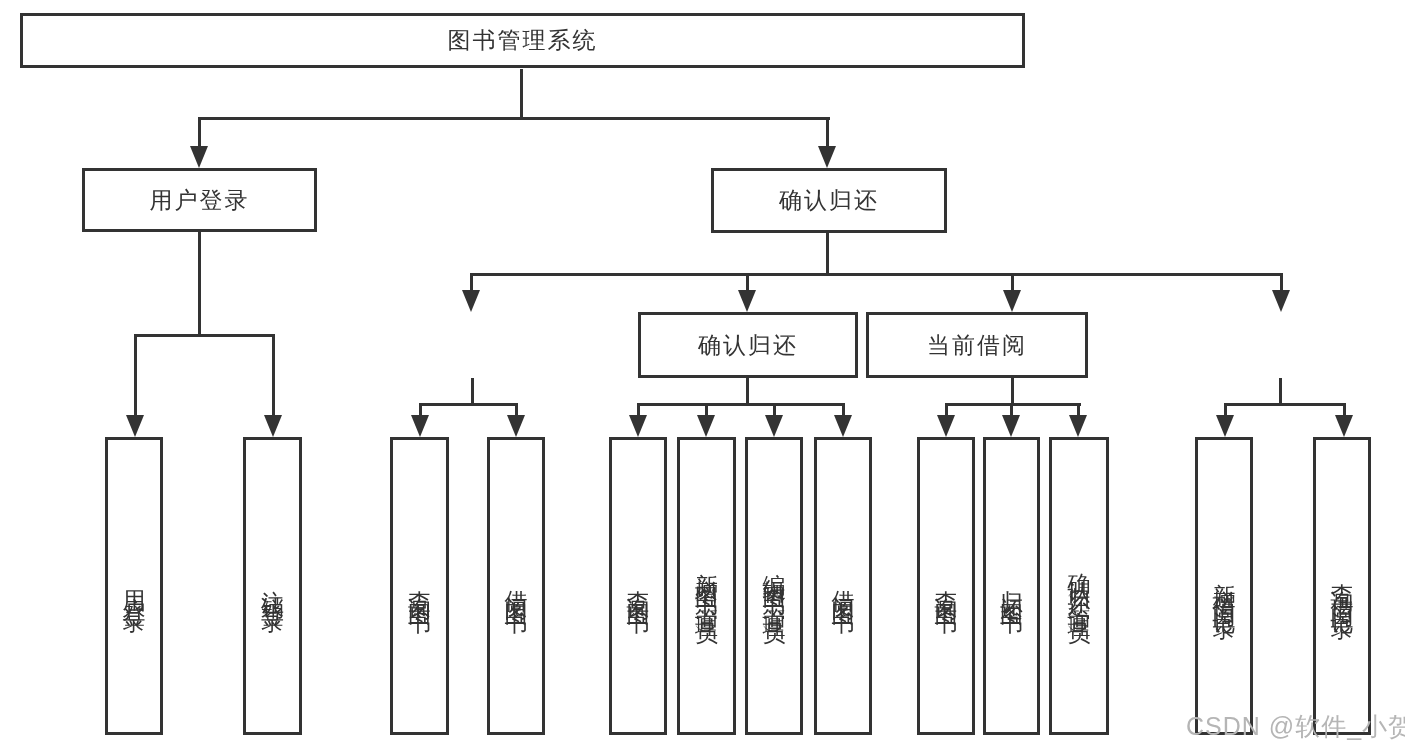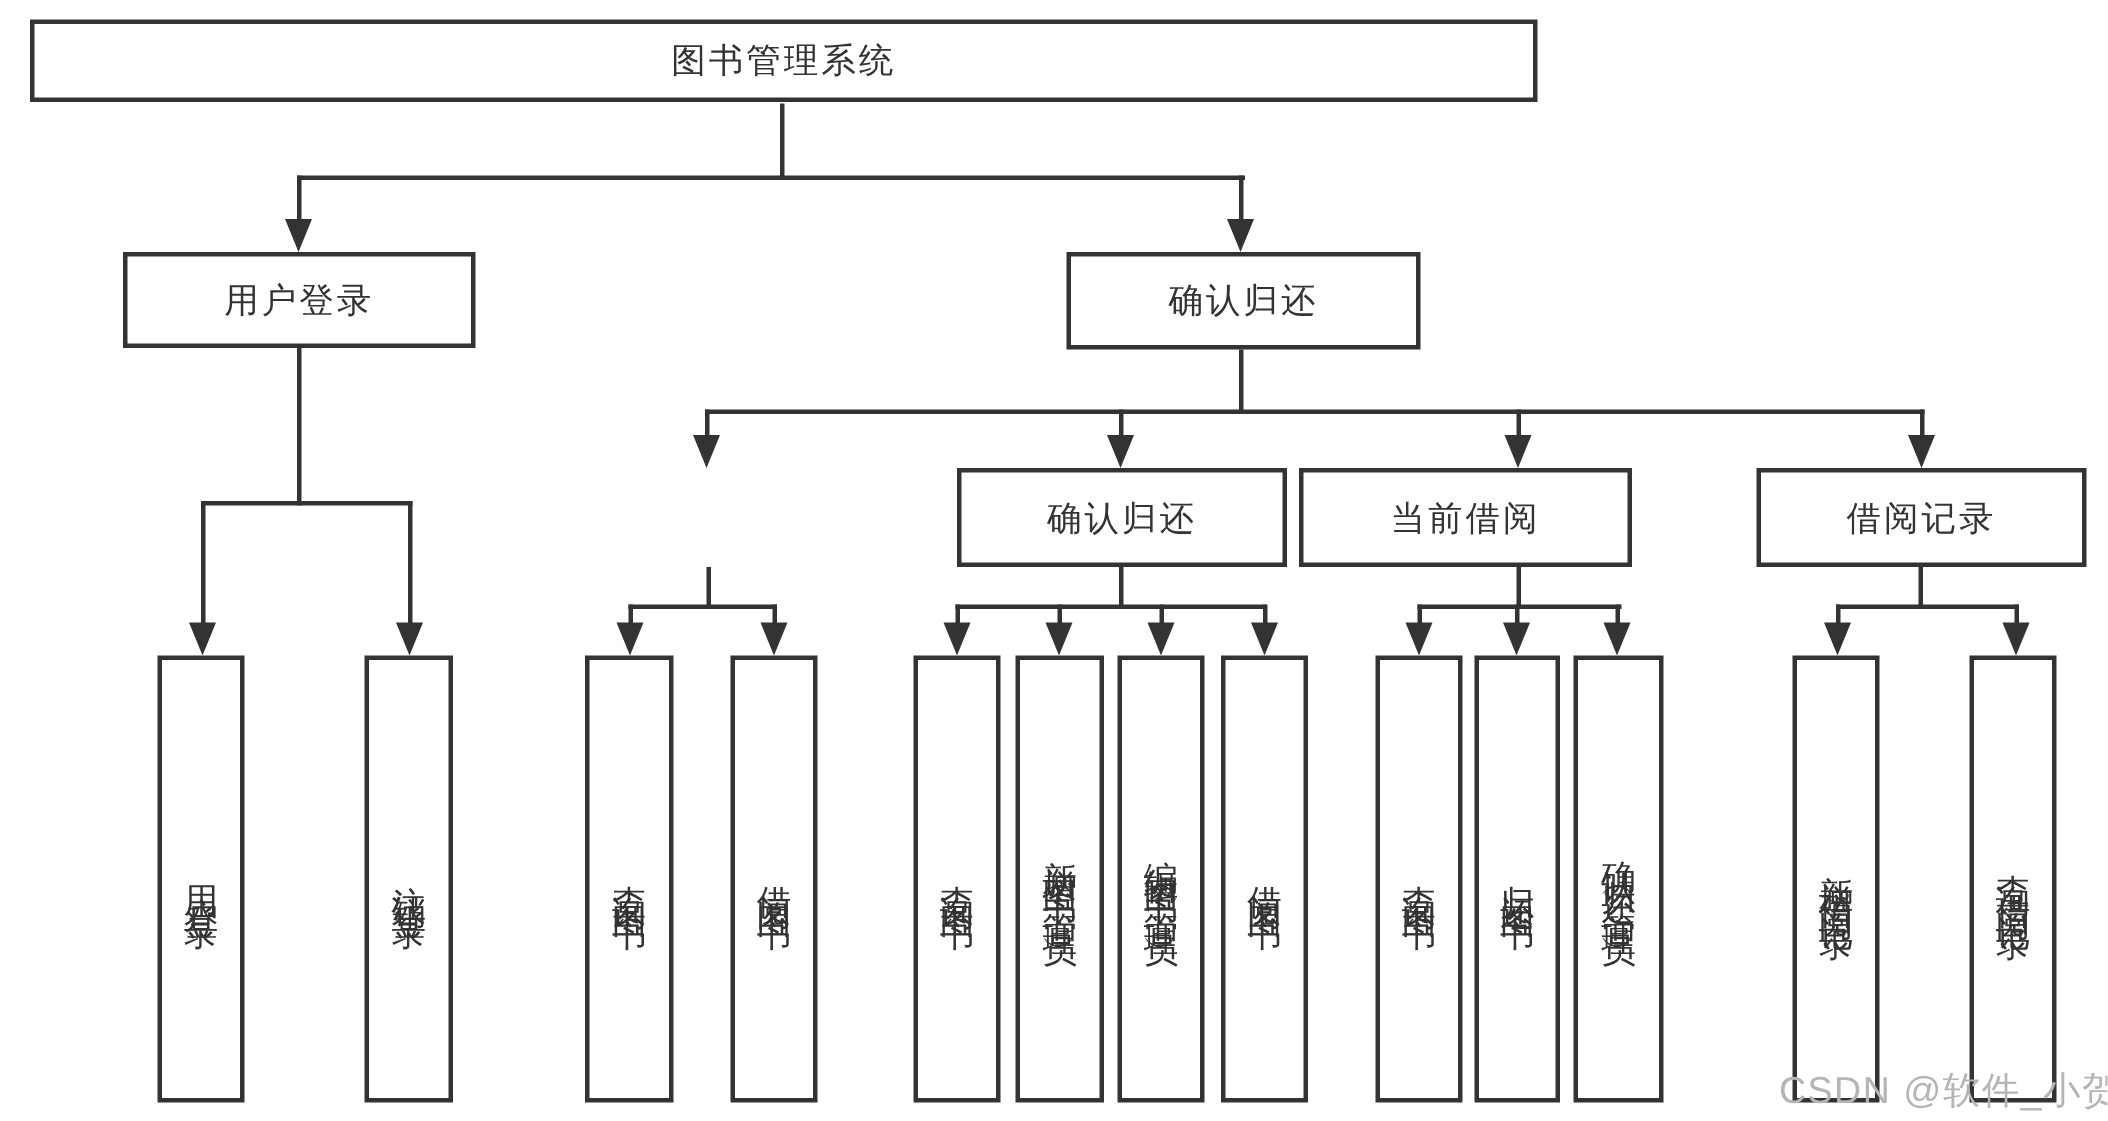--- a/index.html
+++ b/index.html
@@ -121,23 +121,20 @@
   <div class="arrow" style="left:1003px;top:290px;"></div>
   <div class="vline" style="left:1280px;top:273px;height:19px;"></div>
   <div class="arrow" style="left:1272px;top:290px;"></div>
 
   <div class="node" style="left:638px;top:312px;width:220px;height:66px;">
     <span>确认归还</span>
   </div>
   <div class="node" style="left:866px;top:312px;width:222px;height:66px;">
     <span>当前借阅</span>
   </div>
-  <div class="node" style="left:1171px;top:312px;width:220px;height:66px;">
-    <span>借阅记录</span>
-  </div>
 
   <div class="vline" style="left:471px;top:378px;height:28px;"></div>
   <div class="hline" style="left:419px;top:403px;width:99px;"></div>
   <div class="vline" style="left:419px;top:403px;height:14px;"></div>
   <div class="arrow" style="left:411px;top:415px;"></div>
   <div class="vline" style="left:515px;top:403px;height:14px;"></div>
   <div class="arrow" style="left:507px;top:415px;"></div>
 
   <div class="vline" style="left:746px;top:378px;height:28px;"></div>
   <div class="hline" style="left:637px;top:403px;width:207px;"></div>

